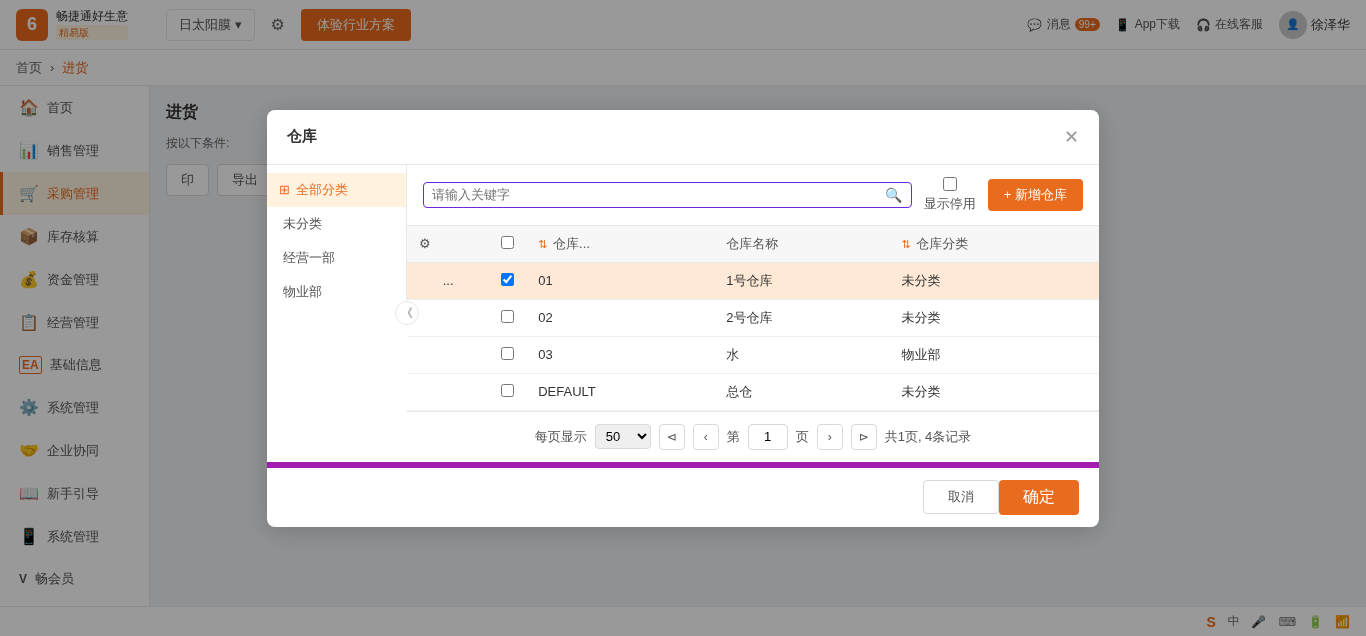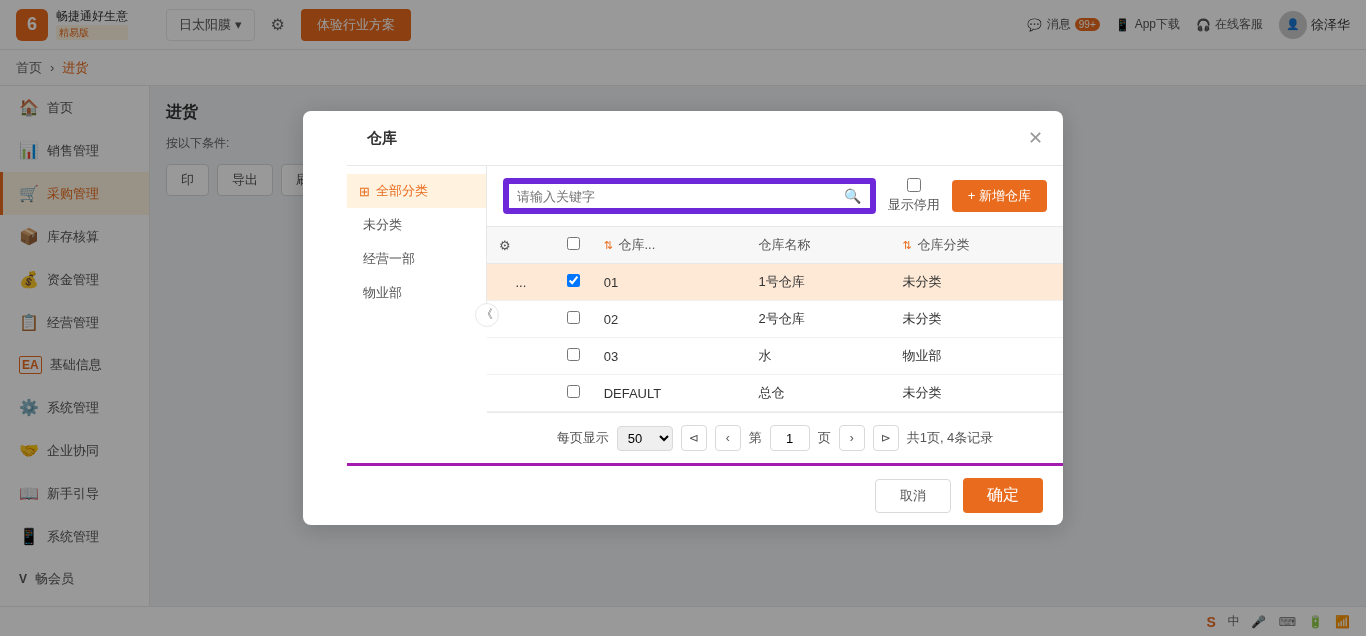--- a/index.html
+++ b/index.html
@@ -101,27 +101,26 @@
       position: fixed; top: 0; left: 0; right: 0; bottom: 0;
       background: rgba(0,0,0,0.4);
       z-index: 100;
       display: flex; align-items: center; justify-content: center;
     }
 
     
     .modal {
       background: #fff;
       border-radius: 8px;
-      width: 760px;
+      width: 832px;
       max-height: 540px;
       display: flex;
       flex-direction: column;
       box-shadow: 0 4px 24px rgba(0,0,0,0.18);
       z-index: 200;
-      padding-left: 44px;
     }
     .modal-header {
       display: flex; align-items: center; justify-content: space-between;
       padding: 16px 20px;
       border-bottom: 1px solid #e8e8e8;
     }
     .modal-title { font-size: 15px; font-weight: 600; color: #333; }
     .modal-close { cursor: pointer; color: #999; font-size: 18px; }
     .modal-body { display: flex; flex: 1; overflow: hidden; }
 
@@ -161,21 +160,21 @@
 
     
     .modal-content-area { flex: 1; display: flex; flex-direction: column; overflow: hidden; }
     .modal-toolbar {
       display: flex; align-items: center; gap: 12px;
       padding: 12px 16px;
       border-bottom: 1px solid #e8e8e8;
     }
     .search-box {
       display: flex; align-items: center;
-      border: 6px solid #6d28d9; border-radius: 4px;
+      border: 1px solid #6d28d9; border-radius: 4px;
       padding: 4px 8px; flex: 1;
     }
     .search-input { border: none; outline: none; flex: 1; font-size: 13px; color: #333; }
     .search-icon { color: #aaa; font-size: 14px; cursor: pointer; }
     .show-disabled { display: flex; align-items: center; gap: 4px; color: #555; font-size: 13px; flex-direction: column; }
     .checkbox-custom { width: 14px; height: 14px; border: 1px solid #d9d9d9; border-radius: 2px; }
     .new-btn {
       background: #e96c1e; color: #fff; border: none; border-radius: 4px;
       padding: 7px 16px; font-size: 13px; cursor: pointer; white-space: nowrap;
     }
@@ -219,22 +218,21 @@
     }
     .page-input {
       width: 40px; height: 26px; border: 1px solid #d9d9d9; border-radius: 4px;
       text-align: center; font-size: 13px;
     }
 
     
     .modal-footer {
       display: flex; align-items: center; justify-content: flex-end;
       padding: 12px 20px;
-      border-top: 3px solid #a21caf;
-      gap: 12px;
+      border-top: 6px solid #a21caf;
     }
     .cancel-btn {
       background: #fff; color: #555; border: 1px solid #d9d9d9;
       border-radius: 4px; padding: 7px 24px; font-size: 13px; cursor: pointer;
     }
     .confirm-btn {
       background: #e96c1e; color: #fff; border: none;
       border-radius: 4px; padding: 7px 24px; font-size: 16px; cursor: pointer;
     }
 

